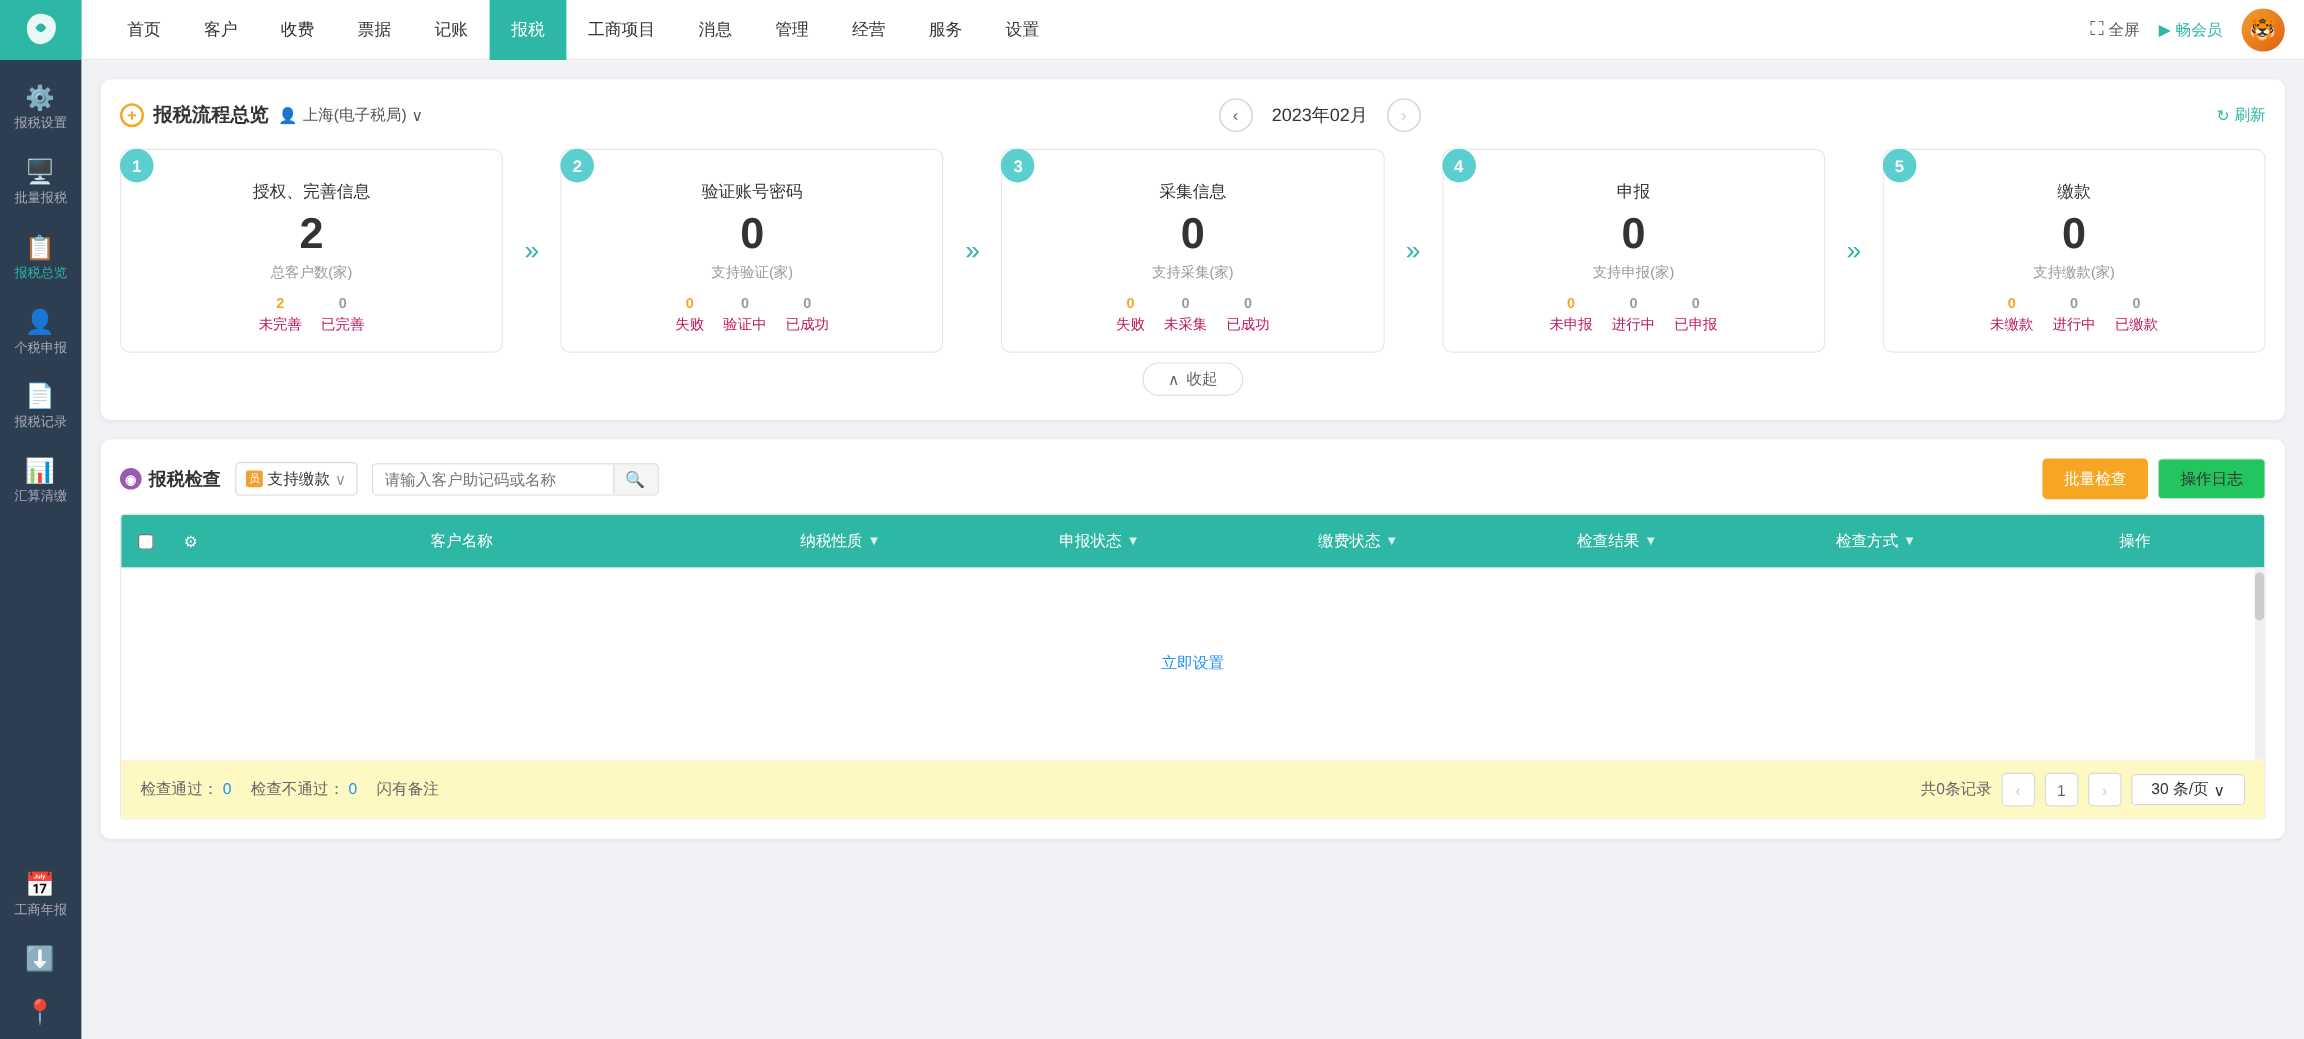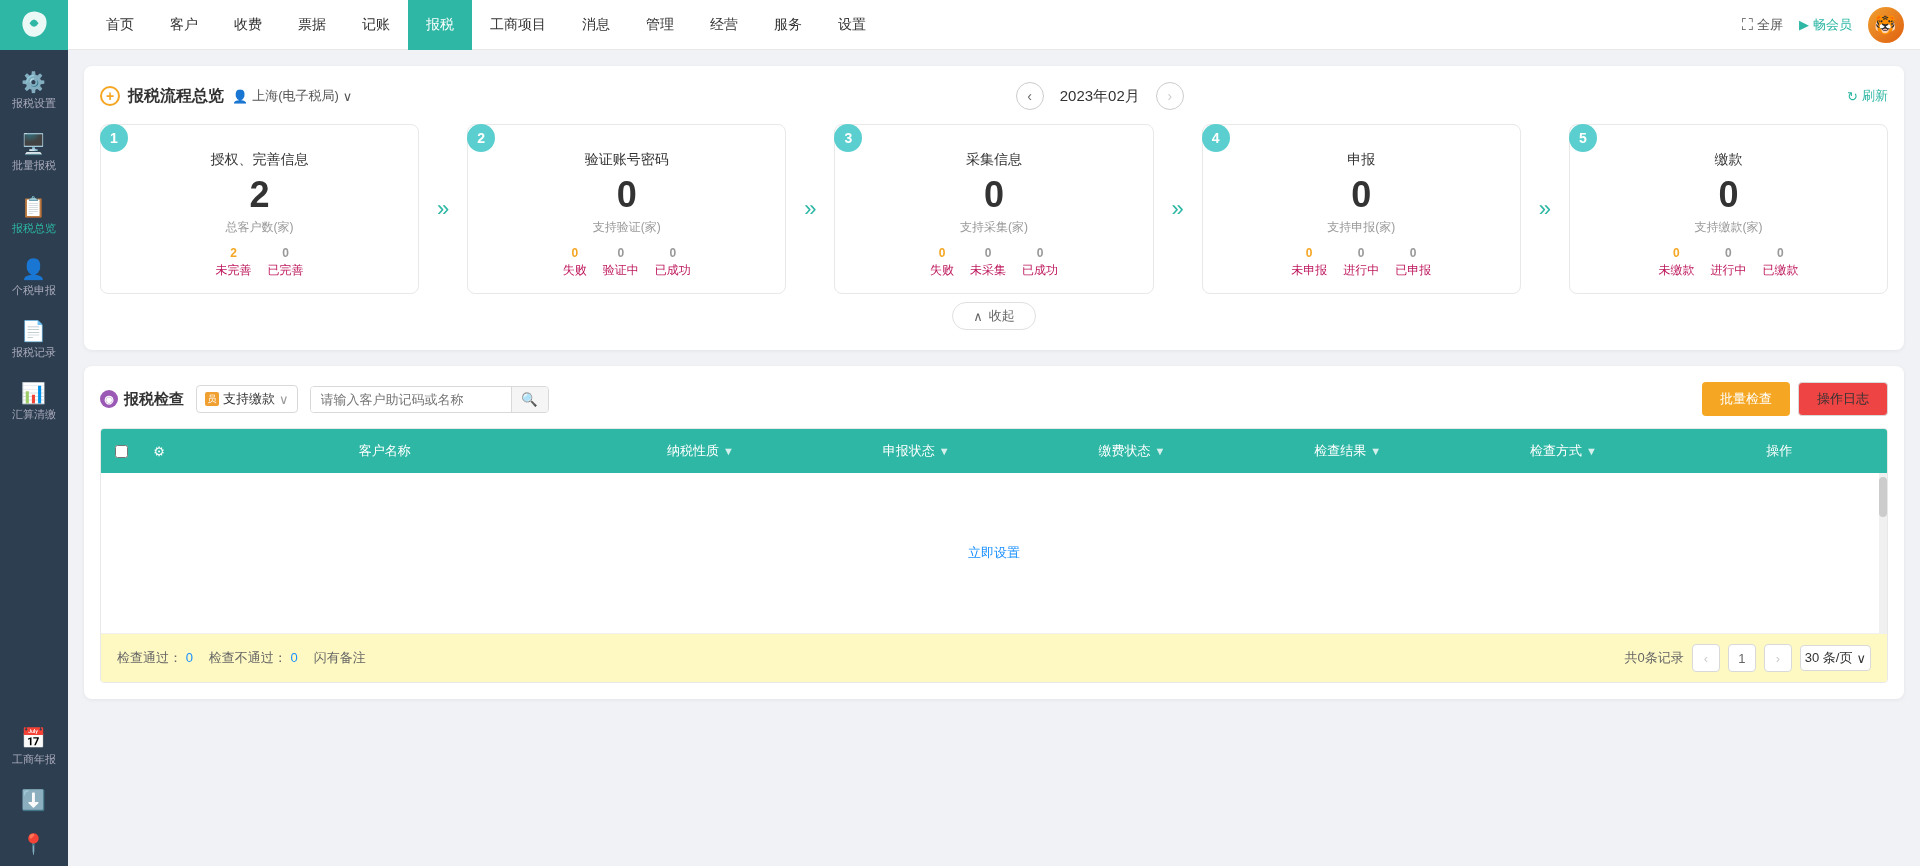--- a/index.html
+++ b/index.html
@@ -367,21 +367,21 @@
     .btn-orange {
       background: #f5a623;
       color: #fff;
       border: none;
       border-radius: 4px;
       padding: 7px 18px;
       cursor: pointer;
       font-size: 13px;
     }
     .btn-default {
-      background: #ef4444;
+      background: #22c55e;
       color: #333;
       border: 1px solid #d9d9d9;
       border-radius: 4px;
       padding: 7px 18px;
       cursor: pointer;
       font-size: 13px;
     }
 
     
     .table-wrap {
@@ -473,21 +473,21 @@
       cursor: pointer;
       font-size: 13px;
     }
     .page-num.disabled { color: #ccc; cursor: not-allowed; }
     .page-size-select {
       display: flex;
       align-items: center;
       gap: 4px;
       border: 1px solid #d9d9d9;
       border-radius: 4px;
-      padding: 3px 4px;
+      padding: 3px 16px;
       cursor: pointer;
       background: #fff;
       font-size: 13px;
       color: #333;
     }
 
     
     .circle-plus {
       width: 20px;
       height: 20px;

